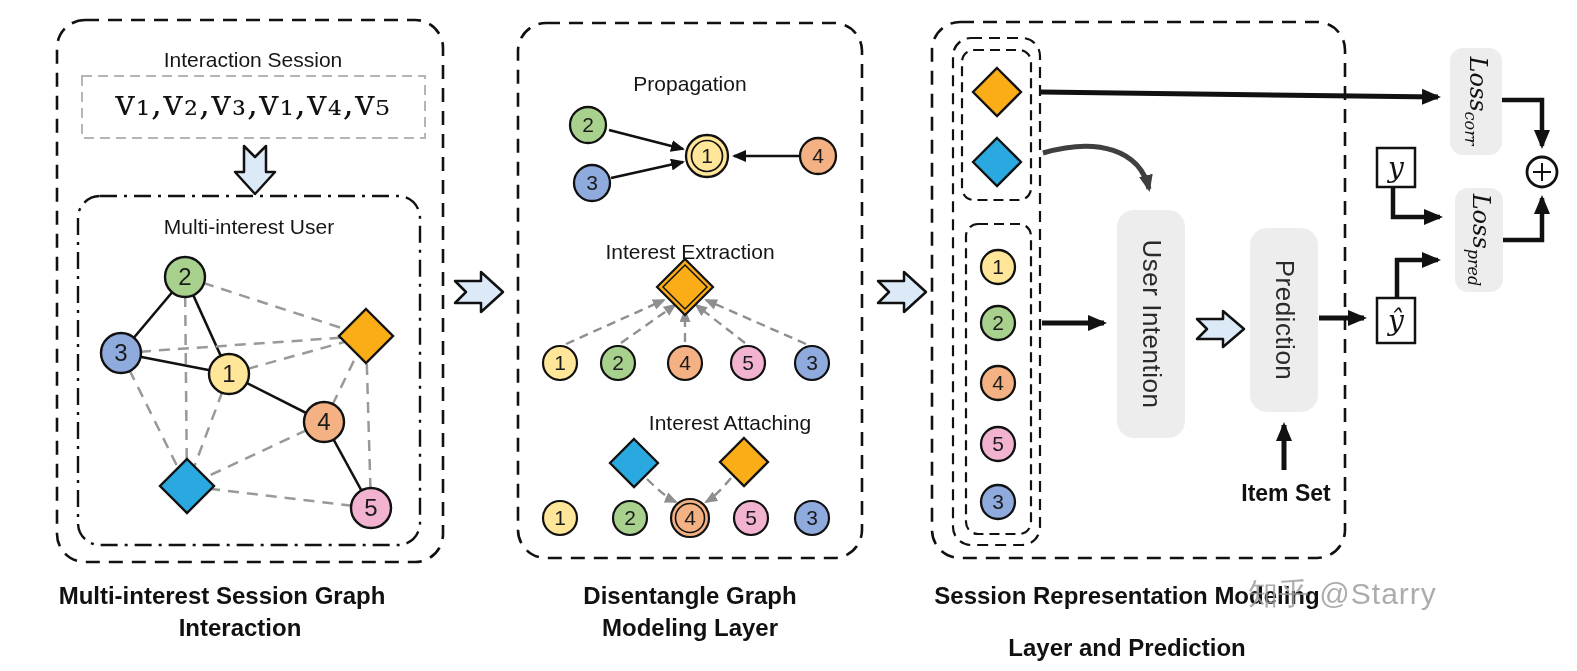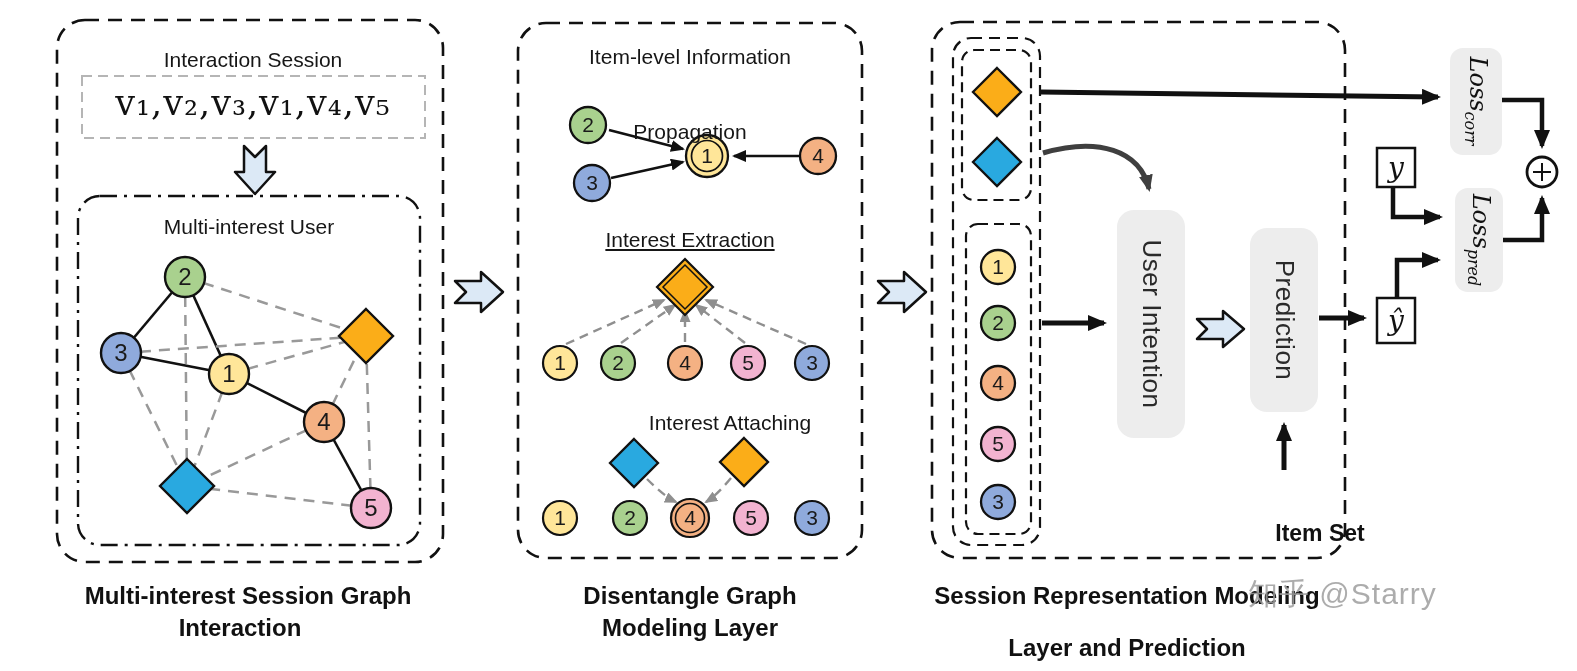--- a/index.html
+++ b/index.html
@@ -196,35 +196,34 @@
     <circle cx="1542" cy="172" r="15" fill="#fff" stroke="#111" stroke-width="2.8"></circle>
     <line x1="1533" y1="172" x2="1551" y2="172" stroke="#111" stroke-width="2"></line>
     <line x1="1542" y1="163" x2="1542" y2="181" stroke="#111" stroke-width="2"></line>
   </g>
 </svg>
 
 <div class="txt panel-title center" style="left:253px;top:48px;">Interaction Session</div>
 <div class="txt math center" style="left:253px;top:83px;">v₁,v₂,v₃,v₁,v₄,v₅</div>
 <div class="txt panel-title center" style="left:249px;top:215px;">Multi-interest User</div>
 
-<div class="txt panel-title center" style="left:690px;top:45px;">Item-level Information</div>
-<div class="txt panel-title center" style="left:690px;top:72px;margin-top:48px;">Propagation</div>
-<div class="txt panel-title center" style="left:690px;top:228px;text-decoration:underline;">Interest Extraction</div>
+<div class="txt panel-title center" style="left:690px;top:72px;">Propagation</div>
+<div class="txt panel-title center" style="left:690px;top:240px;">Interest Extraction</div>
 <div class="txt panel-title center" style="left:690px;top:411px;margin-left:40px;">Interest Attaching</div>
 
 <div class="rotbox" style="left:1151px;top:324px;">User Intention</div>
 <div class="rotbox" style="left:1284px;top:320px;">Prediction</div>
-<div class="txt itemset center" style="left:1320px;top:480px;margin-top:40px;">Item Set</div>
+<div class="txt itemset center" style="left:1286px;top:480px;">Item Set</div>
 
 <div class="lossbox" style="left:1476px;top:101px;"><span>Loss</span><span class="sub">corr</span></div>
 <div class="lossbox" style="left:1479px;top:240px;"><span>Loss</span><span class="sub">pred</span></div>
 <div class="varlab" style="left:1396px;top:167px;">y</div>
 <div class="varlab" style="left:1396px;top:320px;">ŷ</div>
 
-<div class="txt caption center" style="left:248px;top:582px;">Multi-interest Session Graph</div>
+<div class="txt caption center" style="left:222px;top:582px;">Multi-interest Session Graph</div>
 <div class="txt caption center" style="left:240px;top:614px;">Interaction</div>
 <div class="txt caption center" style="left:690px;top:614px;">Modeling Layer</div>
 <div class="txt caption center" style="left:690px;top:582px;">Disentangle Graph</div>
 <div class="txt caption center" style="left:1127px;top:582px;">Session Representation Modeling</div>
 <div class="txt caption center" style="left:1127px;top:634px;">Layer and Prediction</div>
 
 <div class="watermark" style="left:1248px;top:574px;">知乎 @Starry</div>
 
 </div>
 

